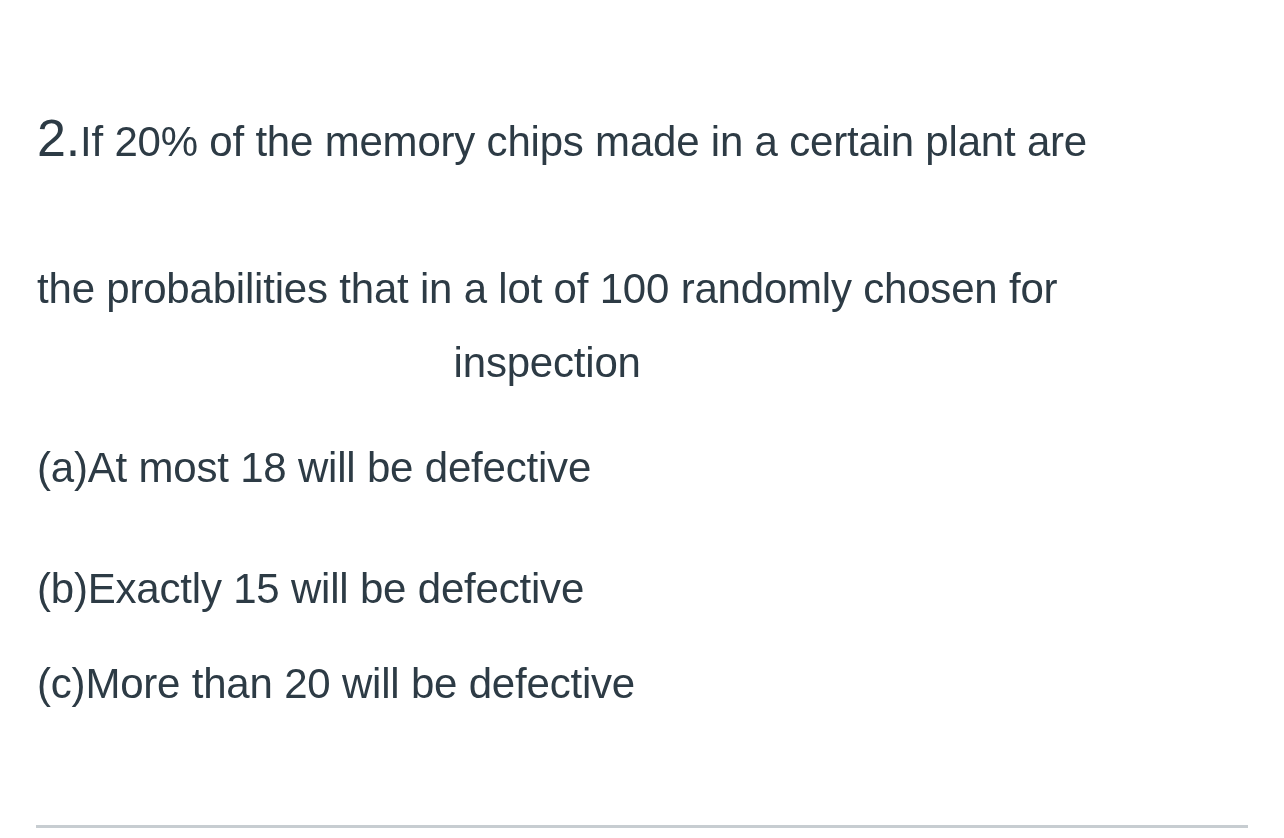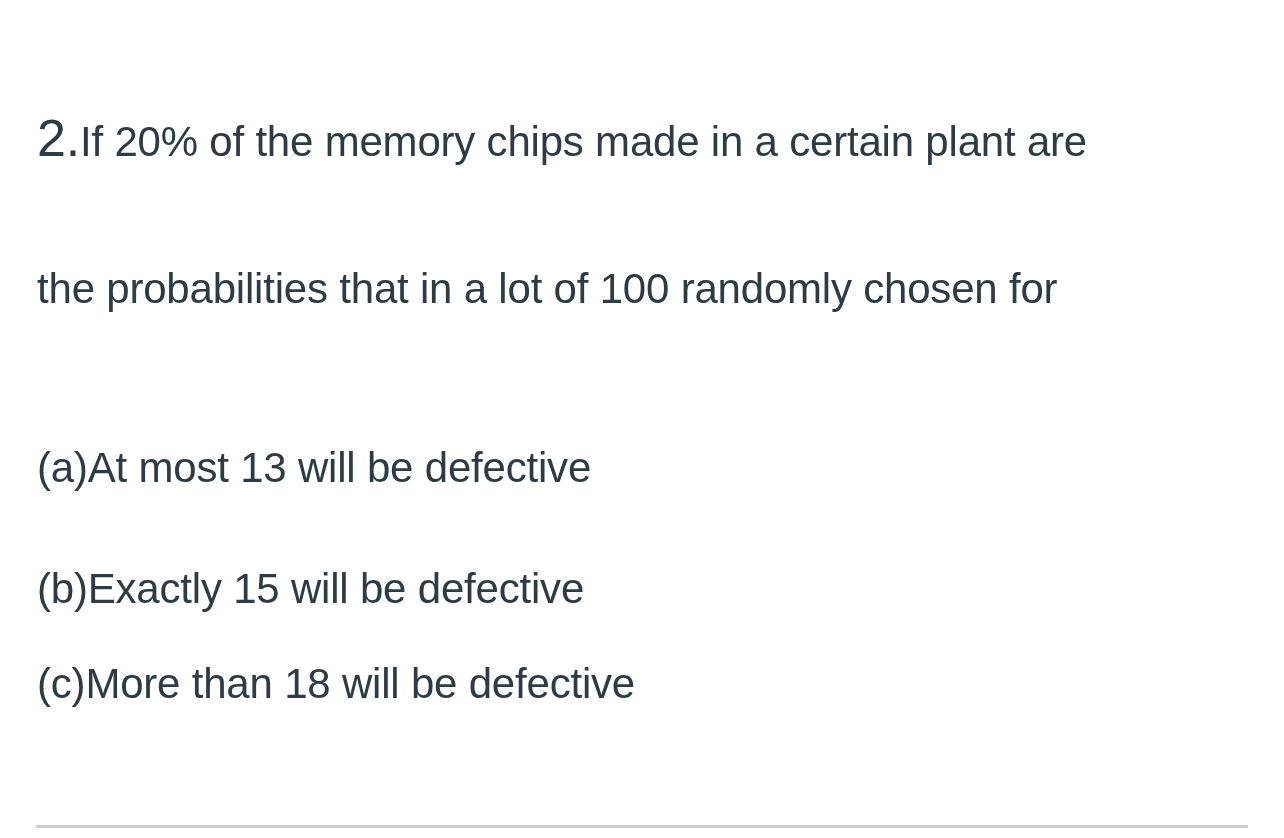--- a/index.html
+++ b/index.html
@@ -48,28 +48,29 @@
 </head>
 <body>
 
 <div class="content">
   <p class="para p1">
     <span class="q-num">2.</span><span>If 20% of the memory chips made in a certain plant are</span><br>
   </p>
 
   <p class="para p2">
     <span>the probabilities that in a lot of 100 randomly chosen for</span><br>
+    <span>inspection</span>
   </p>
 
   <p class="para p3">
-    <span>(a)</span><span>At most 13 will be defective</span>
+    <span>(a)</span><span>At most 18 will be defective</span>
   </p>
 
   <p class="para p4">
     <span>(b)</span><span>Exactly 15 will be defective</span>
   </p>
 
   <p class="para p5">
-    <span>(c)</span><span>More than 18 will be defective</span>
+    <span>(c)</span><span>More than 20 will be defective</span>
   </p>
 </div>
 
 <div class="divider"></div>
 
 </body></html>

